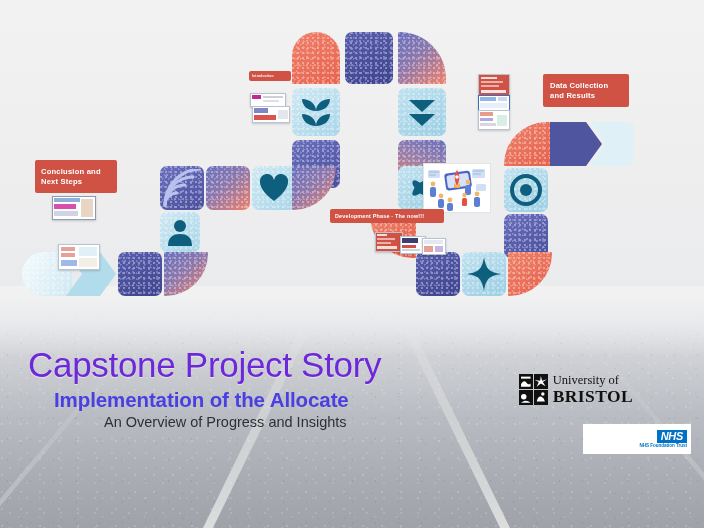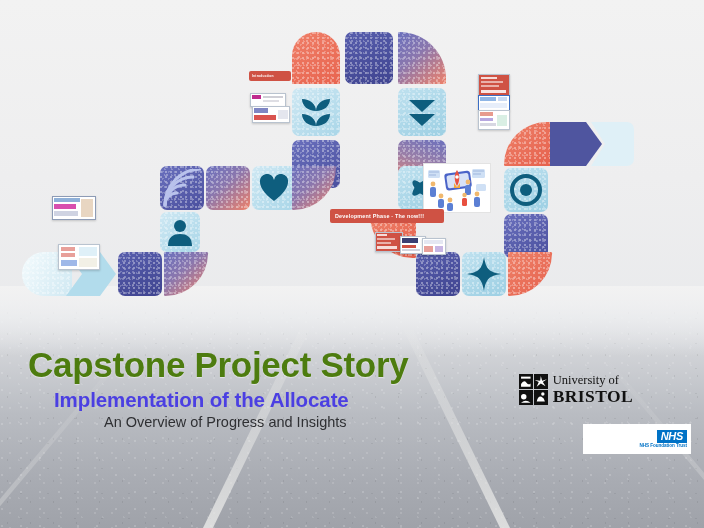--- a/index.html
+++ b/index.html
@@ -115,21 +115,21 @@
 
   
   #illus{
     position:absolute;left:423px;top:163px;width:66px;height:48px;
     background:#fff;border:1px solid #e3e3e3;z-index:25;overflow:hidden;
   }
 
   
   #title{
     position:absolute;left:28px;top:345px;
-    font-size:35px;font-weight:700;color:#4d7c0f;letter-spacing:-.3px;
+    font-size:35px;font-weight:400;color:#6d28d9;letter-spacing:-.3px;
     text-shadow:0 1px 1px rgba(255,255,255,.5);
   }
   #subtitle{
     position:absolute;left:54px;top:388px;
     font-size:20.5px;font-weight:700;color:#4b3fe2;letter-spacing:-.1px;
   }
   #tagline{
     position:absolute;left:104px;top:414px;
     font-size:14.5px;font-weight:400;color:#2f3033;
   }
@@ -385,21 +385,23 @@
         </g>
         <g stroke="#9fb6dd" stroke-width="1" fill="none">
           <path d="M5 8 H15"></path>
             <path d="M5 11 H12"></path>
           <path d="M49 7 H60"></path>
             <path d="M49 10 H57"></path>
         </g>
       </svg>
     </div>
 
+    <div class="label" id="lbl-conclusion">Conclusion and Next Steps</div>
     <div class="label" id="lbl-intro">Introduction</div>
+    <div class="label" id="lbl-data">Data Collection and Results</div>
     <div class="label" id="lbl-dev">Development Phase - The now!!!</div>
   </div>
 
   <div id="title">Capstone Project Story</div>
   <div id="tagline">An Overview of Progress and Insights</div>
   <div id="subtitle">Implementation of the Allocate</div>
 
   <div id="logo-bristol">
     <div class="crest">
       <div>

